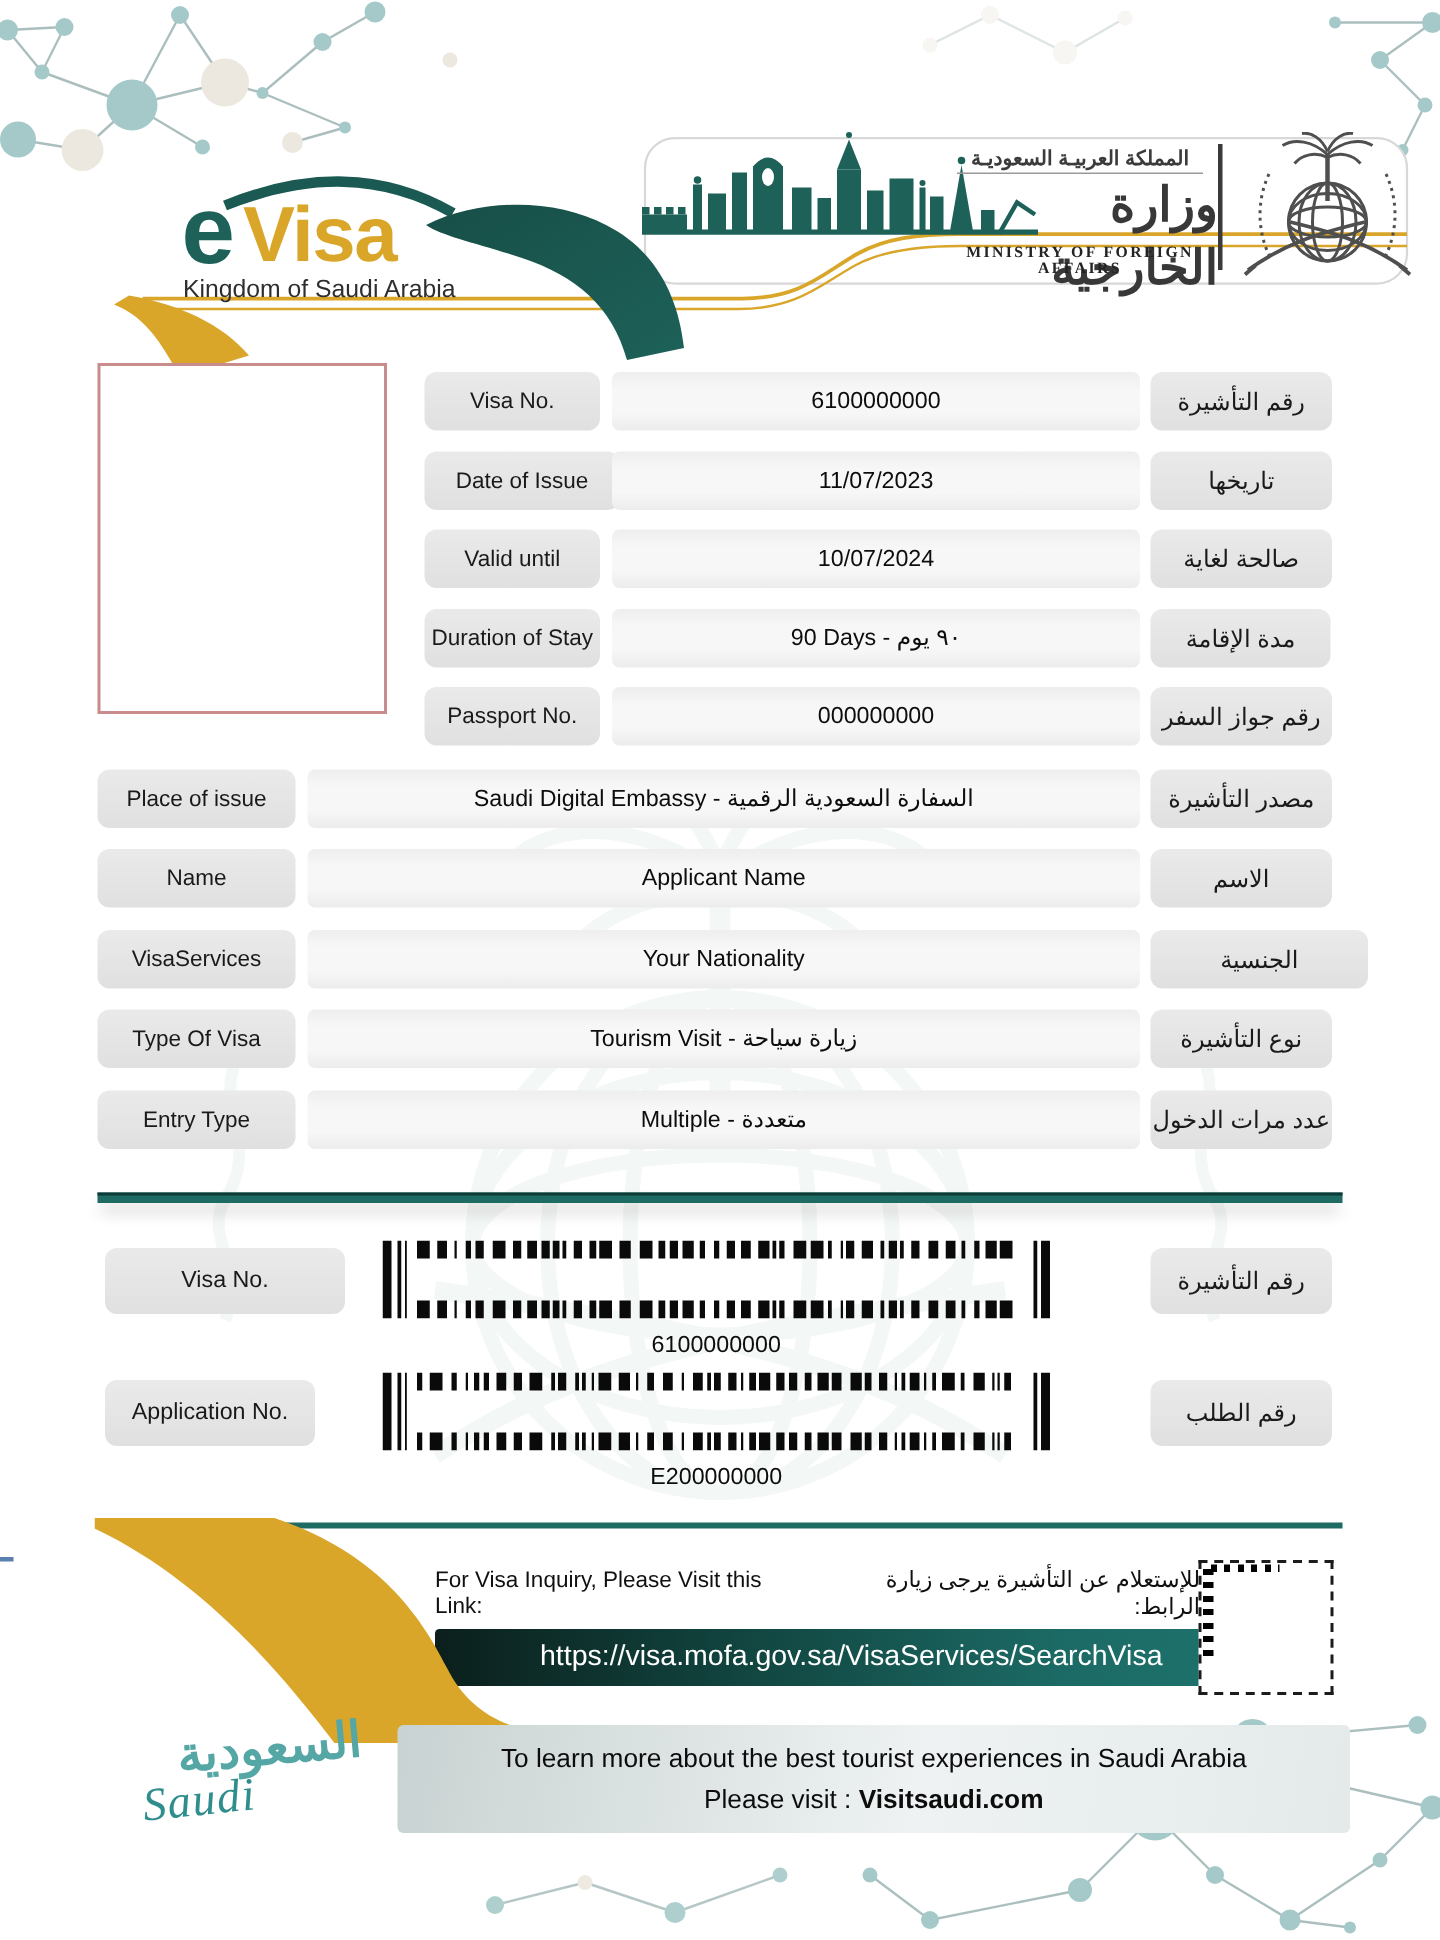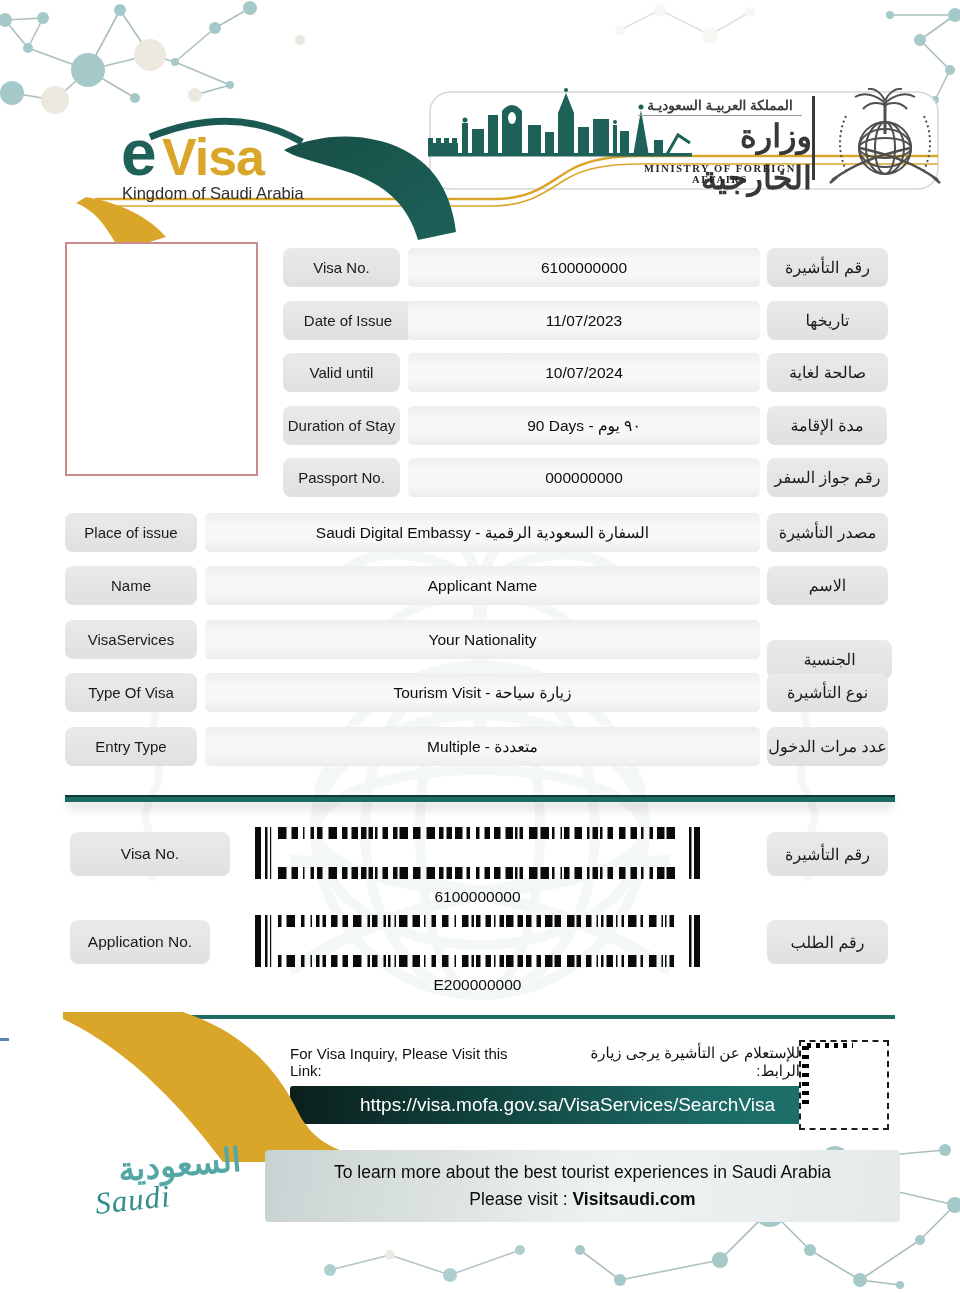--- a/index.html
+++ b/index.html
@@ -298,21 +298,21 @@
   <div class="lblbox z2" style="top:513px;left:65px;width:132px">Place of issue</div>
   <div class="valbox z2" style="top:513px;left:205px;width:555px">Saudi Digital Embassy - السفارة السعودية الرقمية</div>
   <div class="lblbox ar z2" style="top:513px;left:767px;width:121px">مصدر التأشيرة</div>
 
   <div class="lblbox z2" style="top:566px;left:65px;width:132px">Name</div>
   <div class="valbox z2" style="top:566px;left:205px;width:555px">Applicant Name</div>
   <div class="lblbox ar z2" style="top:566px;left:767px;width:121px">الاسم</div>
 
   <div class="lblbox z2" style="top:620px;left:65px;width:132px">VisaServices</div>
   <div class="valbox z2" style="top:620px;left:205px;width:555px">Your Nationality</div>
-  <div class="lblbox ar z2" style="top:640px;left:767px;width:125px">الجنسية</div>
+  <div class="lblbox ar z2" style="top:620px;left:767px;width:145px">الجنسية</div>
 
   <div class="lblbox z2" style="top:673px;left:65px;width:132px">Type Of Visa</div>
   <div class="valbox z2" style="top:673px;left:205px;width:555px">Tourism Visit - زيارة سياحة</div>
   <div class="lblbox ar z2" style="top:673px;left:767px;width:121px">نوع التأشيرة</div>
 
   <div class="lblbox z2" style="top:727px;left:65px;width:132px">Entry Type</div>
   <div class="valbox z2" style="top:727px;left:205px;width:555px">Multiple - متعددة</div>
   <div class="lblbox ar z2" style="top:727px;left:767px;width:121px">عدد مرات الدخول</div>
 
   <div class="divider z2"></div>

